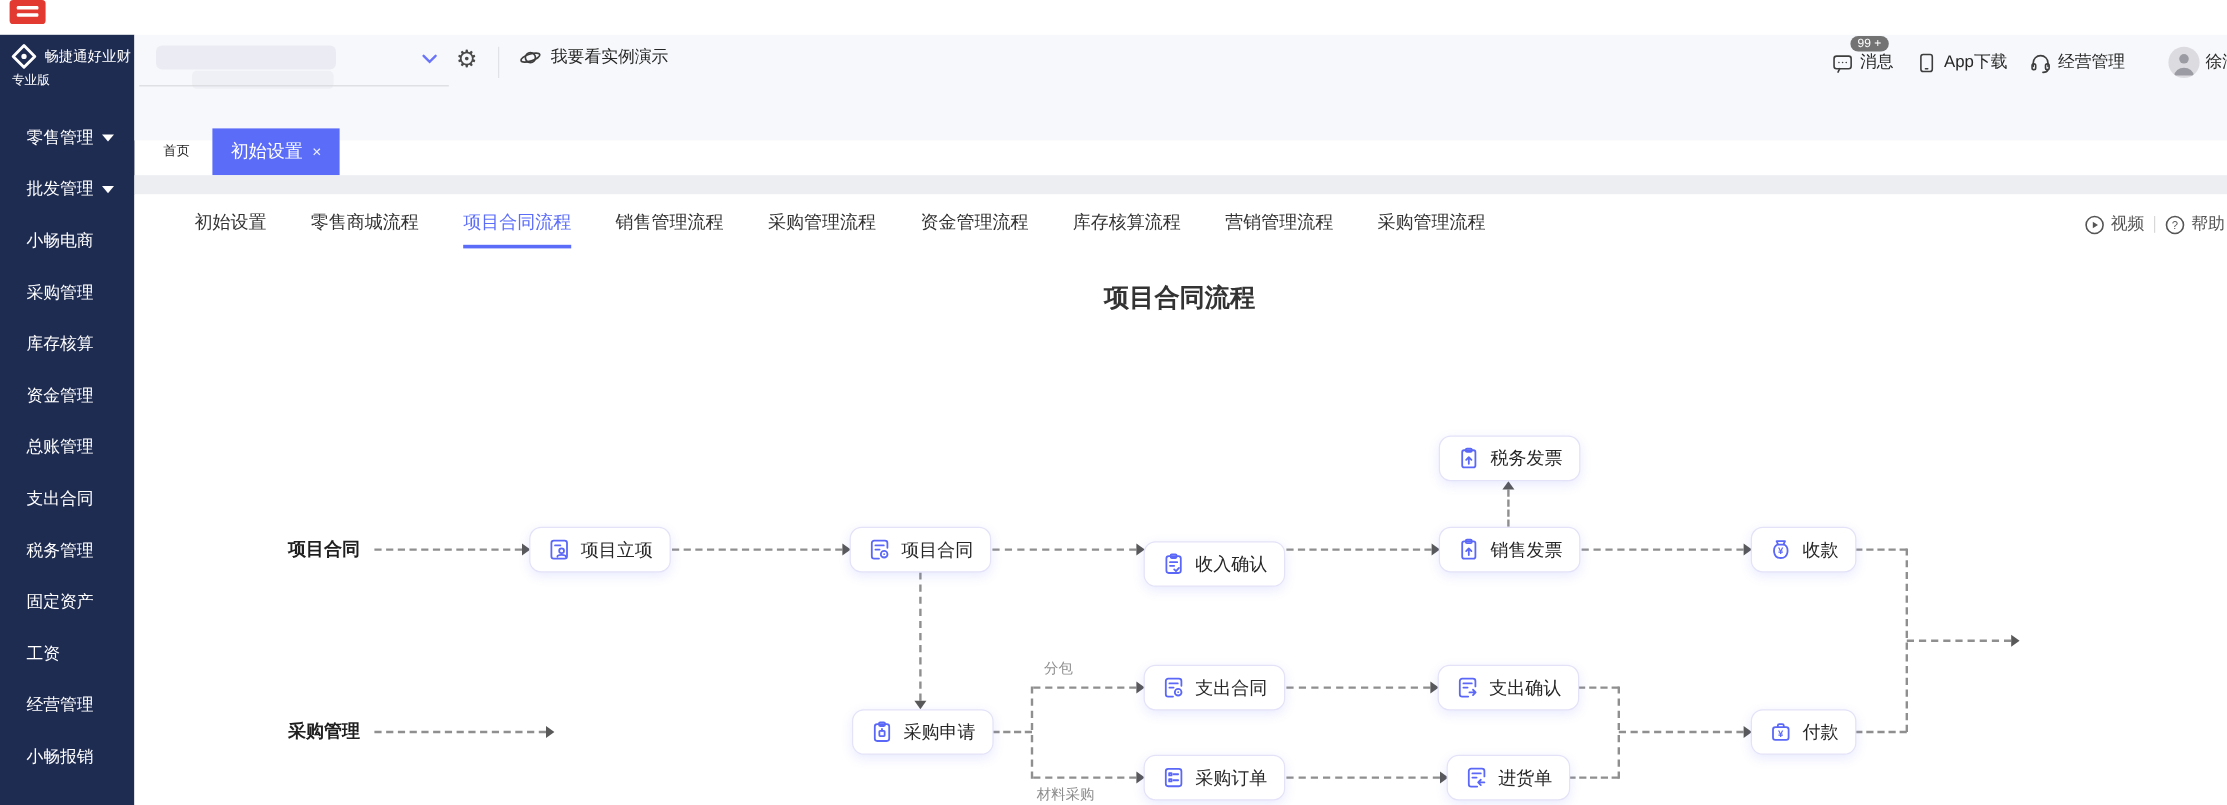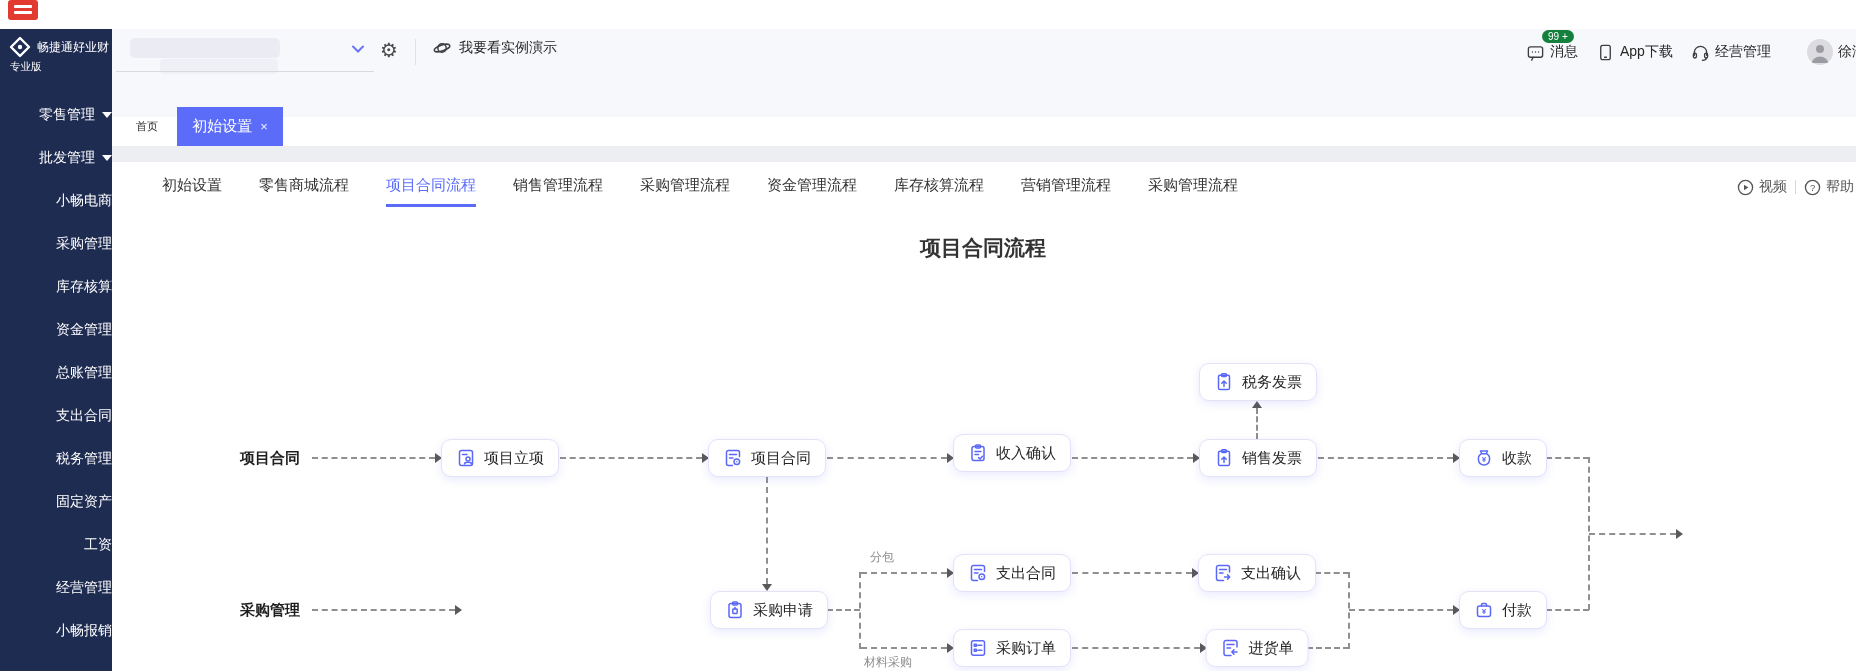--- a/index.html
+++ b/index.html
@@ -9,36 +9,36 @@
   
   .top-strip { position:absolute; left:0; top:0; width:1856px; height:29px; background:#ffffff; }
   .red-badge { position:absolute; left:8px; top:0; width:30px; height:20px; background:#e23a30; border-radius:3px; }
   .red-badge:after { content:""; position:absolute; left:6px; top:5px; width:18px; height:3px; background:#fff; border-radius:1px; box-shadow:0 6px 0 #fff; }
 
   
   .sidebar { position:absolute; left:0; top:29px; width:112px; height:642px; background:#1f2c52; }
   .logo-row { position:absolute; left:8px; top:6px; display:flex; align-items:center; gap:5px; }
   .logo-text { color:#fff; font-size:12px; white-space:nowrap; }
   .edition { position:absolute; left:10px; top:31px; color:#fff; font-size:10.5px; }
-  .side-menu { position:absolute; left:0; top:75px; width:112px; display:flex; flex-direction:column; gap:23px;text-align:right; }
+  .side-menu { position:absolute; left:0; top:75px; width:112px; display:flex; flex-direction:column; gap:23px; }
   .side-item { height:20px; line-height:20px; padding-left:22px; color:#ffffff; font-size:14px; cursor:pointer; white-space:nowrap; }
   .caret { display:inline-block; width:0; height:0; border-left:5px solid transparent; border-right:5px solid transparent; border-top:6px solid #fff; margin-left:7px; vertical-align:middle; }
 
   
   .header { position:absolute; left:112px; top:29px; width:1744px; height:88px; background:#f7f8fb; overflow:hidden; }
   .blur1 { position:absolute; left:18px; top:9px; width:150px; height:20px; background:#e9eaf1; border-radius:5px; opacity:.85; }
   .blur2 { position:absolute; left:48px; top:30px; width:118px; height:15px; background:#eef0f5; border-radius:4px; }
   .search-underline { position:absolute; left:4px; top:42px; width:258px; height:1px; background:#d9dade; }
   .chevron { position:absolute; left:238px; top:12px; }
   .gear { position:absolute; left:268px; top:7px; font-size:20px; color:#4a4a4a; cursor:pointer; line-height:28px; }
   .vdiv { position:absolute; top:10px; width:1px; height:26px; background:#e1e2e8; }
   .demo { position:absolute; left:320px; top:9px; display:flex; align-items:center; gap:7px; font-size:14px; color:#262626; cursor:pointer; }
   .hdr-right { position:absolute; left:1414px; top:0; width:330px; height:46px; display:flex; align-items:center; gap:18px; overflow:hidden; }
   .hitem { display:flex; align-items:center; gap:5px; font-size:14px; color:#262626; cursor:pointer; position:relative; white-space:nowrap; }
-  .badge { position:absolute; left:16px; top:-13px; background:#15803d; color:#fff; font-size:10px; padding:1px 6px; border-radius:9px; white-space:nowrap; }
+  .badge { position:absolute; left:16px; top:-13px; background:#737373; color:#fff; font-size:10px; padding:1px 6px; border-radius:9px; white-space:nowrap; }
   .avatar { width:26px; height:26px; border-radius:50%; background:#dcdce0; overflow:hidden; flex:none; cursor:pointer; }
   .uname { font-size:14px; color:#262626; white-space:nowrap; }
 
   
   .tab-home { position:absolute; left:132px; top:107px; height:39px; line-height:39px; padding:0 4px; font-size:11px; color:#262626; cursor:pointer; }
   .tab-active { position:absolute; left:177px; top:107px; width:106px; height:39px; background:#5b6cf9; color:#fff; font-size:15px; display:flex; align-items:center; justify-content:center; gap:8px; cursor:pointer; }
   .tab-close { font-size:13px; cursor:pointer; opacity:.9; }
   .band { position:absolute; left:112px; top:146px; width:1744px; height:16px; background:#eceef2; }
 
   
@@ -260,21 +260,21 @@
         <svg class="ic" viewBox="0 0 20 20" width="20" height="20">
           <path d="M16.5 8.5 V4.5 a2 2 0 0 0 -2-2 H5.5 a2 2 0 0 0 -2 2 v11 a2 2 0 0 0 2 2 h4"></path>
           <line x1="6.5" y1="6.5" x2="13.5" y2="6.5"></line>
           <line x1="6.5" y1="10" x2="10" y2="10"></line>
           <circle cx="13.8" cy="13.8" r="2.8"></circle>
           <circle cx="13.8" cy="13.8" r="0.7" fill="#5b68f7" stroke="none"></circle>
         </svg>
       </span>
     <span>项目合同</span>
   </div>
-  <div class="node" style="left:900px;top:291px">
+  <div class="node" style="left:900px;top:308px">
     <span class="nicon">
         <svg class="ic" viewBox="0 0 20 20" width="20" height="20">
           <rect x="4" y="3.5" width="12" height="14" rx="2"></rect>
           <rect x="7.5" y="2" width="5" height="3" rx="1"></rect>
           <line x1="7" y1="8.5" x2="13" y2="8.5"></line>
           <line x1="7" y1="11.5" x2="10.5" y2="11.5"></line>
           <path d="M10.5 14.5 l1.5 1.5 2.5-2.8"></path>
         </svg>
       </span>
     <span>收入确认</span>

